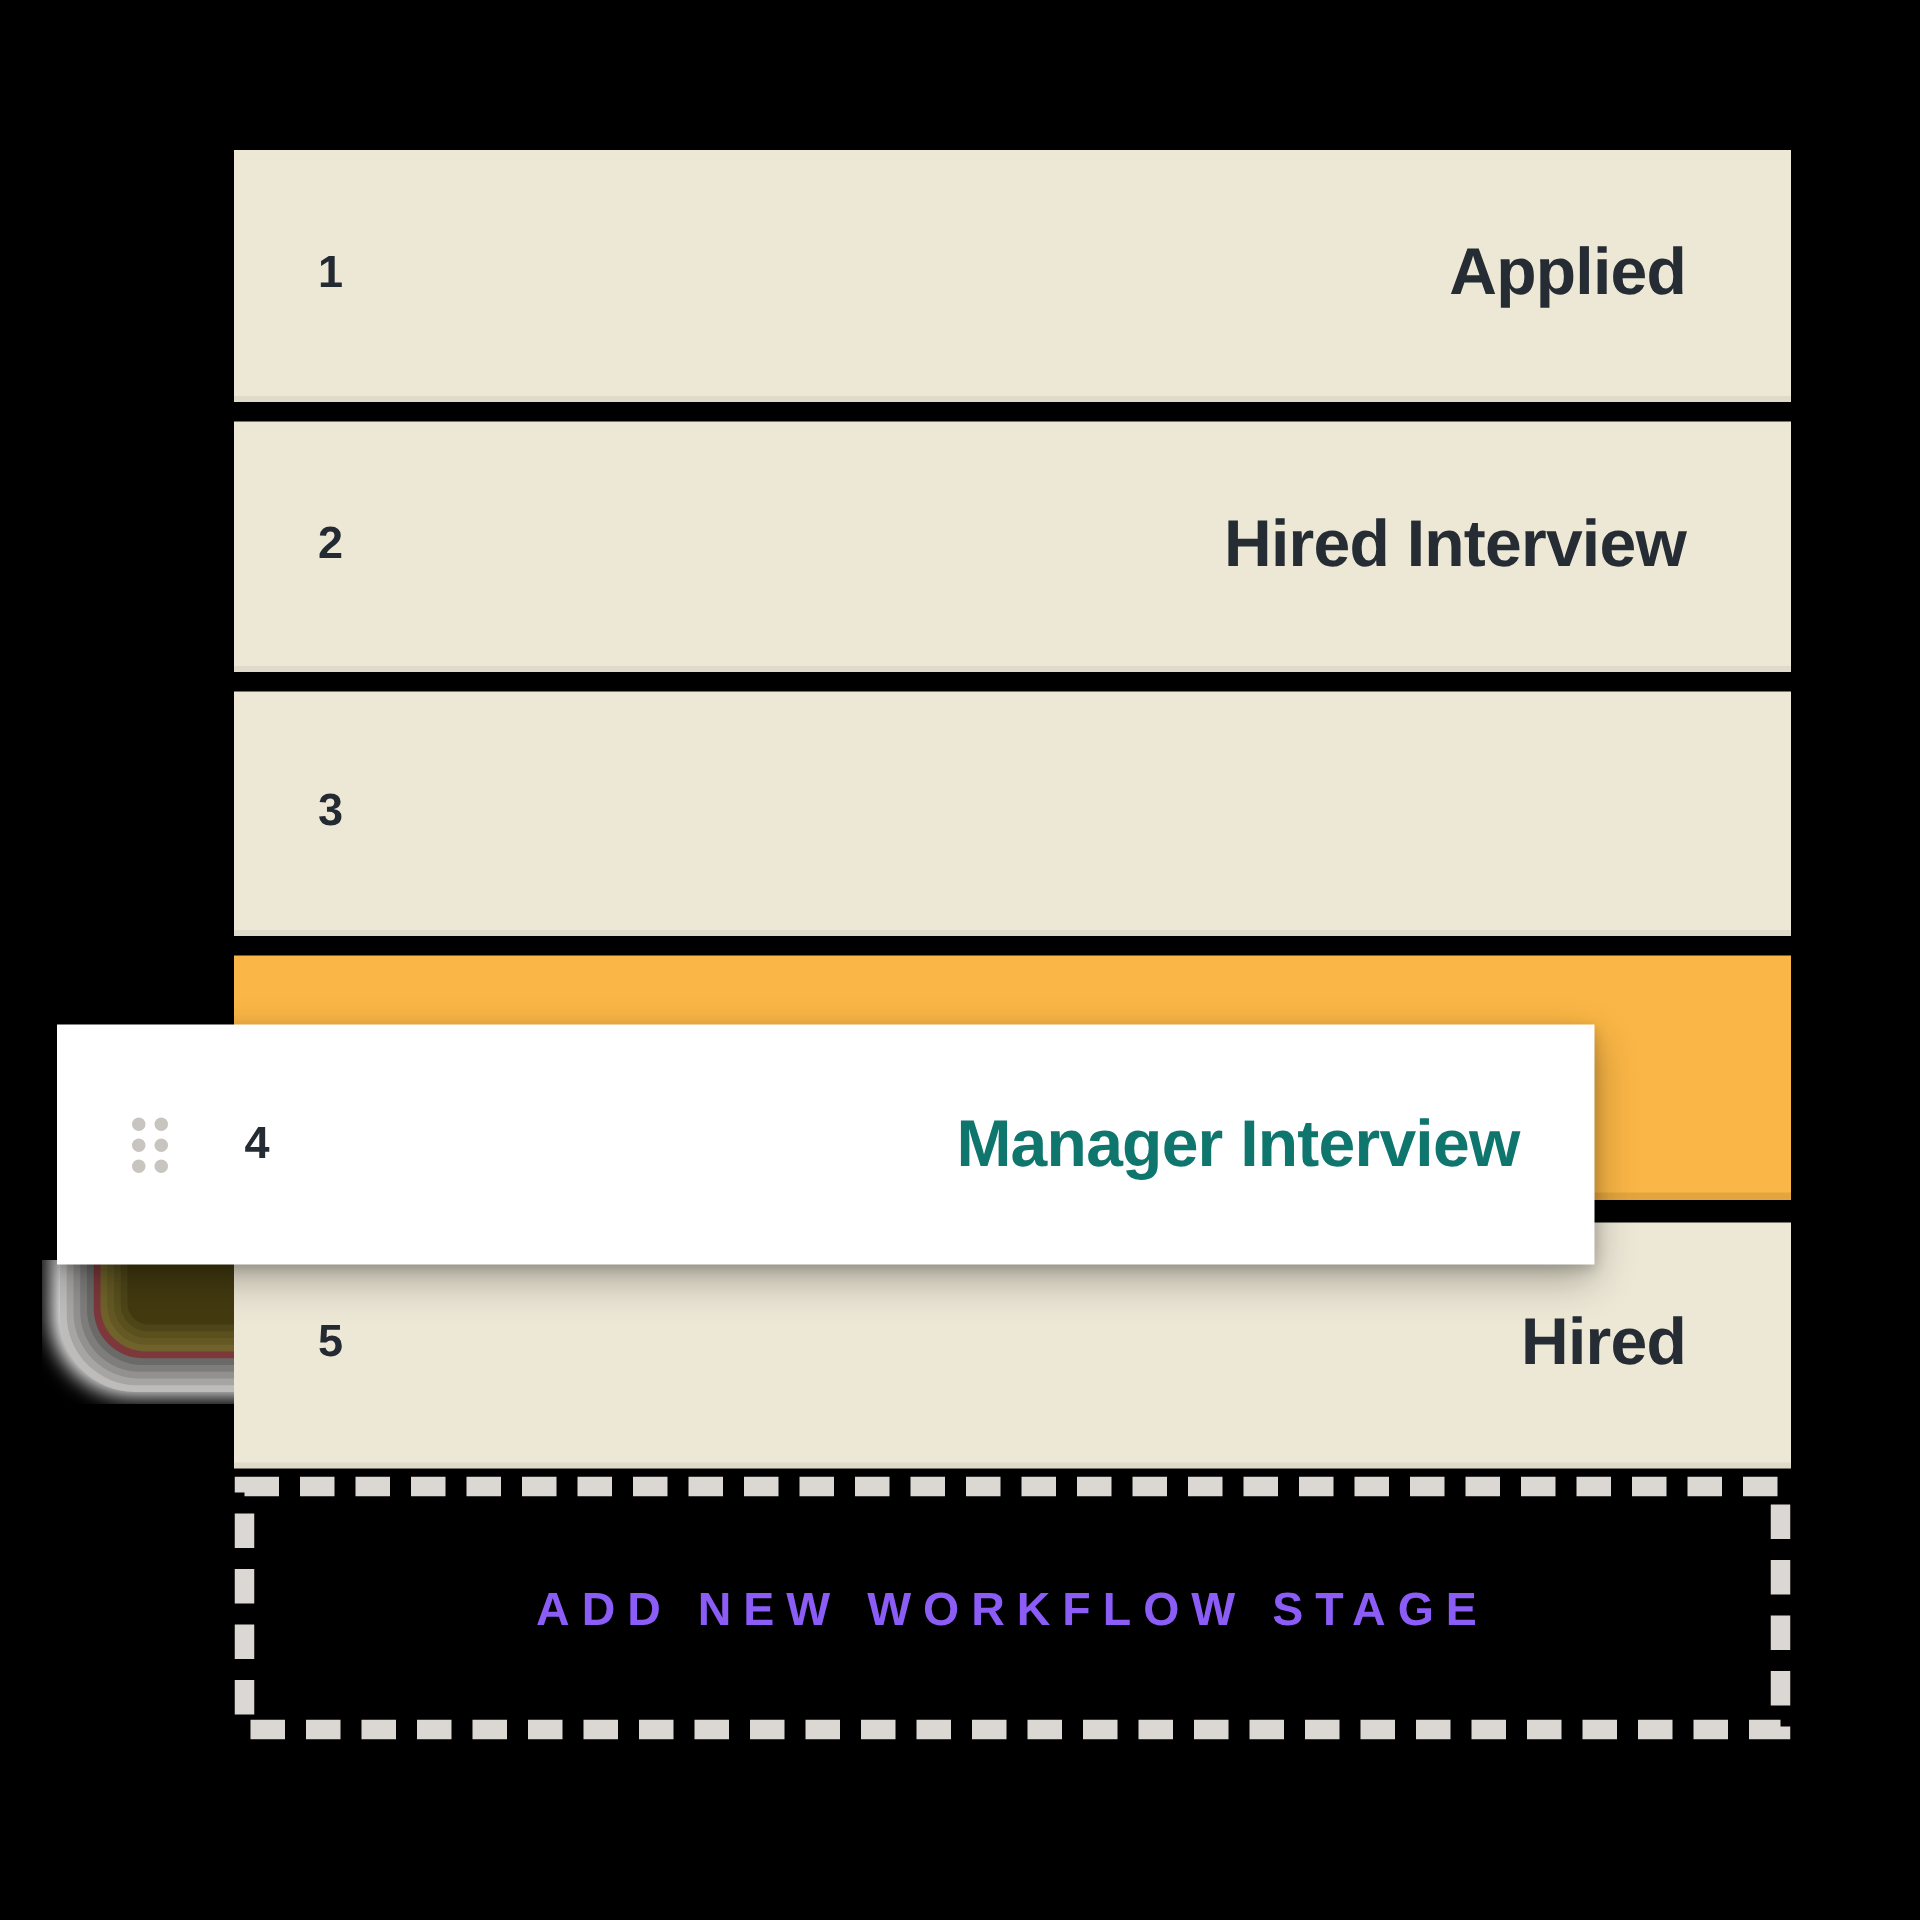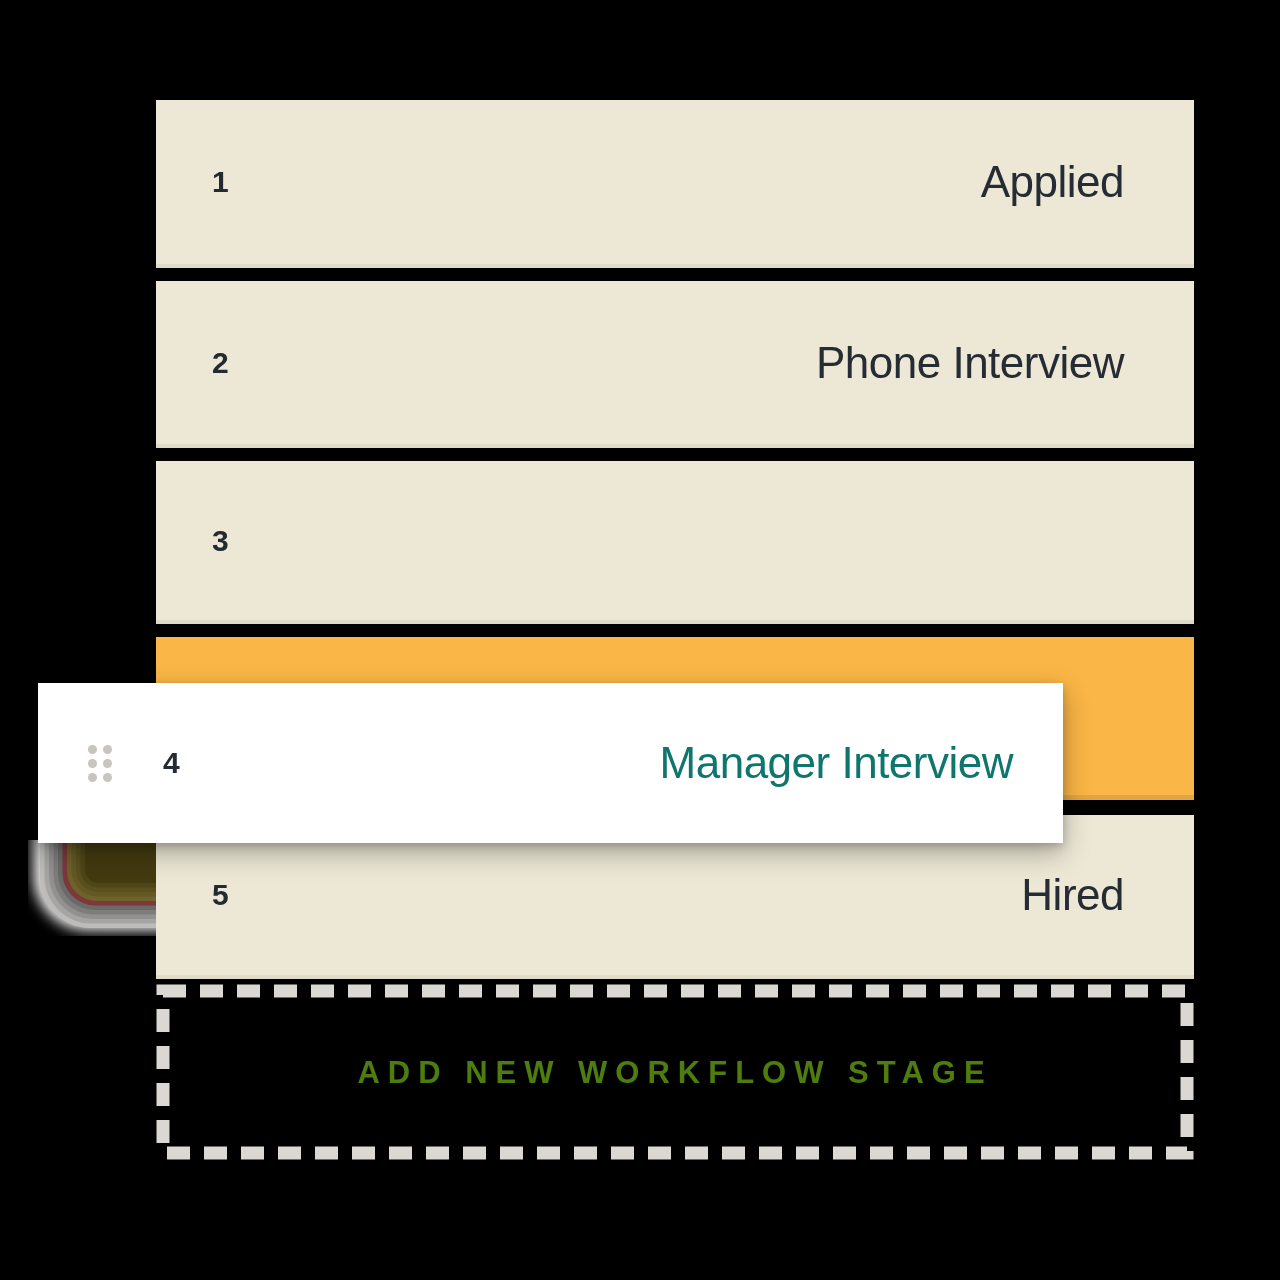--- a/index.html
+++ b/index.html
@@ -15,21 +15,21 @@
     border-bottom:4px solid rgba(0,0,0,0.06);
   }
   .row-1{top:100px;height:168px;}
   .row-2{top:281px;height:167px;}
   .row-3{top:461px;height:163px;}
   .row-5{top:815px;height:164px;}
   .wf-num{
     font-size:30px;font-weight:bold;color:#232A31;line-height:1;
   }
   .wf-label{
-    margin-left:auto;font-size:44px;font-weight:normal;color:#252C33;
+    margin-left:auto;font-size:44px;font-weight:bold;color:#252C33;
     letter-spacing:-0.5px;line-height:1;
   }
   
   .drop-slot{
     position:absolute;left:156px;top:637px;width:1038px;height:163px;
     background:#FAB646;z-index:2;box-sizing:border-box;
     border-bottom:5px solid rgba(0,0,0,0.09);
   }
   
   .drag-card{
@@ -46,39 +46,39 @@
   .drag-card .wf-num{color:#242B33;}
   .drag-card .wf-label{color:#0f766e;}
   
   .add-btn{
     position:absolute;left:156px;top:984px;width:1038px;height:176px;
     z-index:2;display:flex;align-items:center;justify-content:center;
     cursor:pointer;background:transparent;border:none;
   }
   .add-btn svg{position:absolute;left:0;top:0;}
   .add-label{
-    position:relative;font-size:31px;font-weight:bold;color:#4d7c0f;
+    position:relative;font-size:31px;font-weight:bold;color:#8b5cf6;
     letter-spacing:8px;text-transform:uppercase;line-height:1;
   }
   
   .artifact{position:absolute;left:28px;top:840px;z-index:1;}
 </style>
 </head>
 <body>
 
 <div class="stage-canvas">
 
   <div class="wf-row row-1">
     <span class="wf-num">1</span>
     <span class="wf-label">Applied</span>
   </div>
 
   <div class="wf-row row-2">
     <span class="wf-num">2</span>
-    <span class="wf-label">Phone Interview</span>
+    <span class="wf-label">Hired Interview</span>
   </div>
 
   <div class="wf-row row-3">
     <span class="wf-num">3</span>
   </div>
 
   <div class="drop-slot"></div>
 
   <svg class="artifact" width="132" height="96" viewBox="0 0 132 96">
     <defs>

